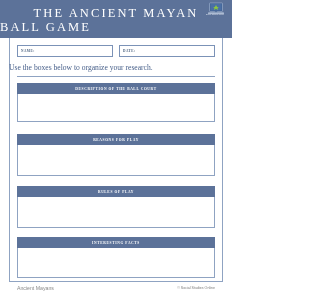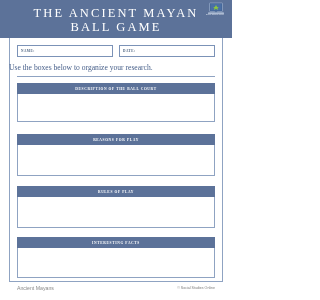--- a/index.html
+++ b/index.html
@@ -43,21 +43,20 @@
     font-size: 12.5px;
     letter-spacing: 2.1px;
     line-height: 14px;
     white-space: nowrap;
   }
   .header-title-2 {
     position: absolute;
     left: 0;
     top: 20px;
     width: 232px;
-    text-align: center;
     color: #ffffff;
     font-family: "Liberation Serif", serif;
     font-size: 12.5px;
     letter-spacing: 2.1px;
     line-height: 14px;
     white-space: nowrap;
   }
 
   
   .logo {

